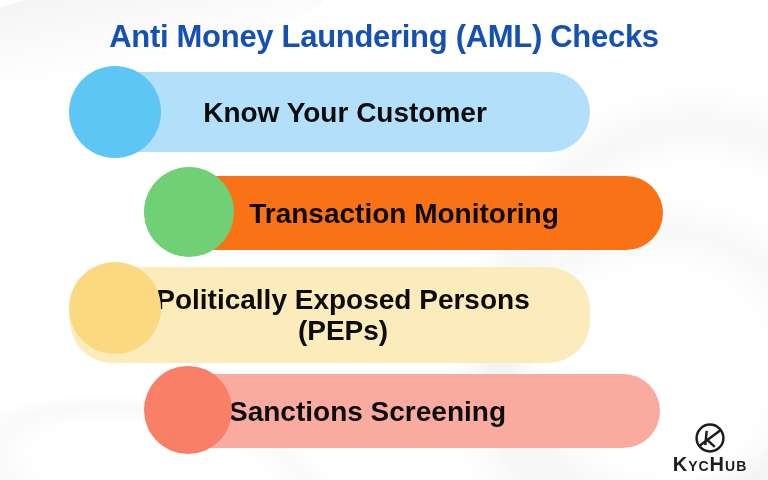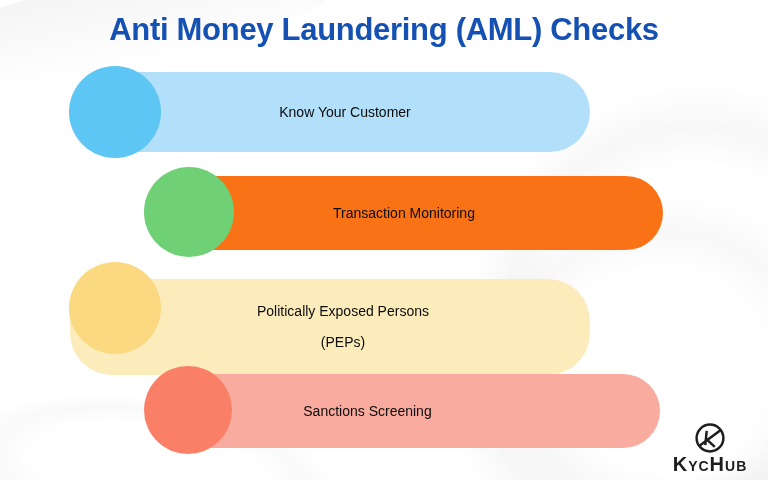--- a/index.html
+++ b/index.html
@@ -25,44 +25,44 @@
     background:radial-gradient(closest-side,rgba(0,0,0,0) 50%,rgba(0,0,0,0.028) 68%,rgba(0,0,0,0) 85%);
     transform:rotate(-30deg);
   }
   .bg-swirl.bl{
     left:-60px;bottom:-70px;width:420px;height:160px;border-radius:50%;
     background:radial-gradient(closest-side,rgba(0,0,0,0) 55%,rgba(0,0,0,0.025) 75%,rgba(0,0,0,0) 90%);
     transform:rotate(8deg);
   }
 
   .title{
-    position:absolute;left:0;top:12px;width:768px;
+    position:absolute;left:0;top:19px;width:768px;
     text-align:center;font-size:31px;font-weight:bold;letter-spacing:-0.3px;
   }
 
   .pill{
     position:absolute;display:flex;align-items:center;
   }
   .pill-text{
-    width:100%;text-align:center;font-weight:normal;color:#0c0c0c;
-    font-size:14px;line-height:31px;
+    width:100%;text-align:center;font-weight:bold;color:#0c0c0c;
+    font-size:28px;line-height:31px;
   }
   .pill-text span{display:block;}
   .pill-text span:empty{display:none;}
   .circle{position:absolute;border-radius:50%;}
 
   
   .pill.r1{left:70px; top:72px;  width:520px;height:80px;border-radius:40px;}
   .circ.r1{left:69px; top:66px;  width:92px; height:92px;}
   .pill.r1 .pill-text{transform:translateX(15px);}
 
   .pill.r2{left:145px;top:176px; width:518px;height:74px;border-radius:37px;}
   .circ.r2{left:144px;top:167px; width:90px; height:90px;}
 
-  .pill.r3{left:70px; top:279px; width:520px;height:96px;border-radius:42px;}
+  .pill.r3{left:70px; top:267px; width:520px;height:96px;border-radius:42px;}
   .circ.r3{left:69px; top:262px; width:92px; height:92px;}
   .pill.r3 .pill-text{transform:translateX(13px);}
 
   .pill.r4{left:145px;top:374px; width:515px;height:74px;border-radius:37px;}
   .circ.r4{left:144px;top:366px; width:88px; height:88px;}
   .pill.r4 .pill-text{transform:translateX(-35px);}
 
   .logo{
     position:absolute;right:12px;bottom:8px;width:92px;
     display:flex;flex-direction:column;align-items:center;color:#1d1d1d;

